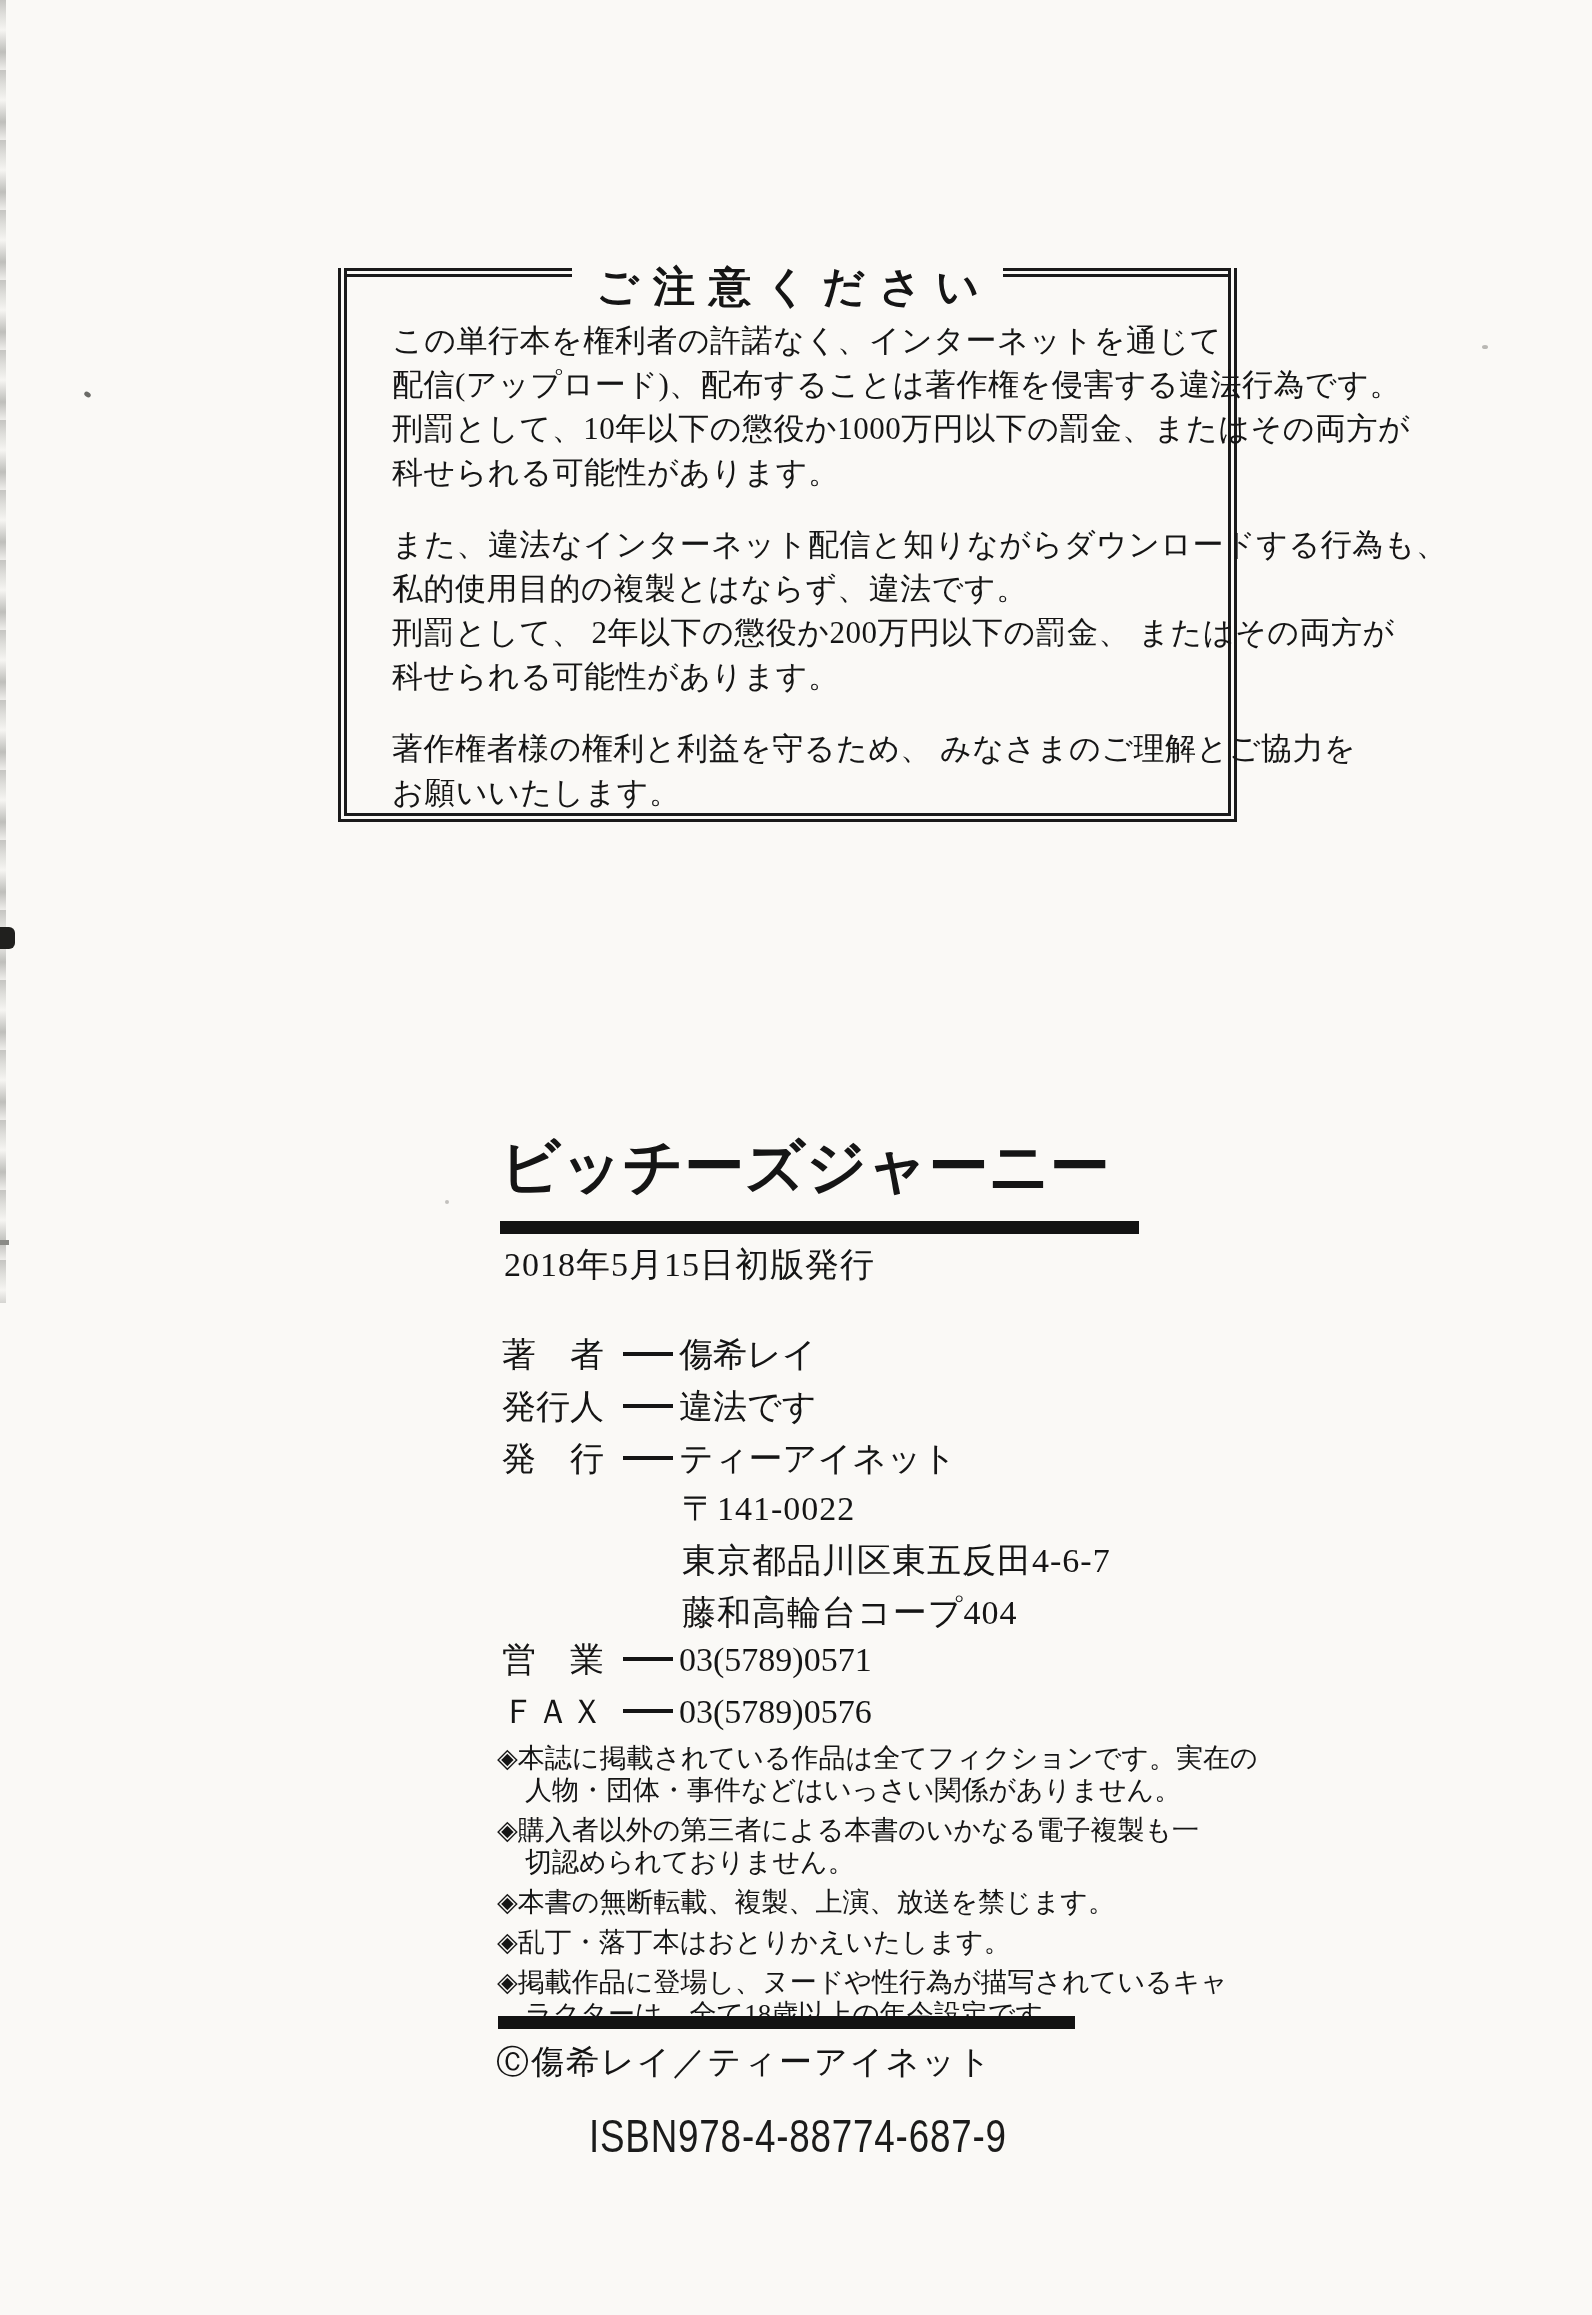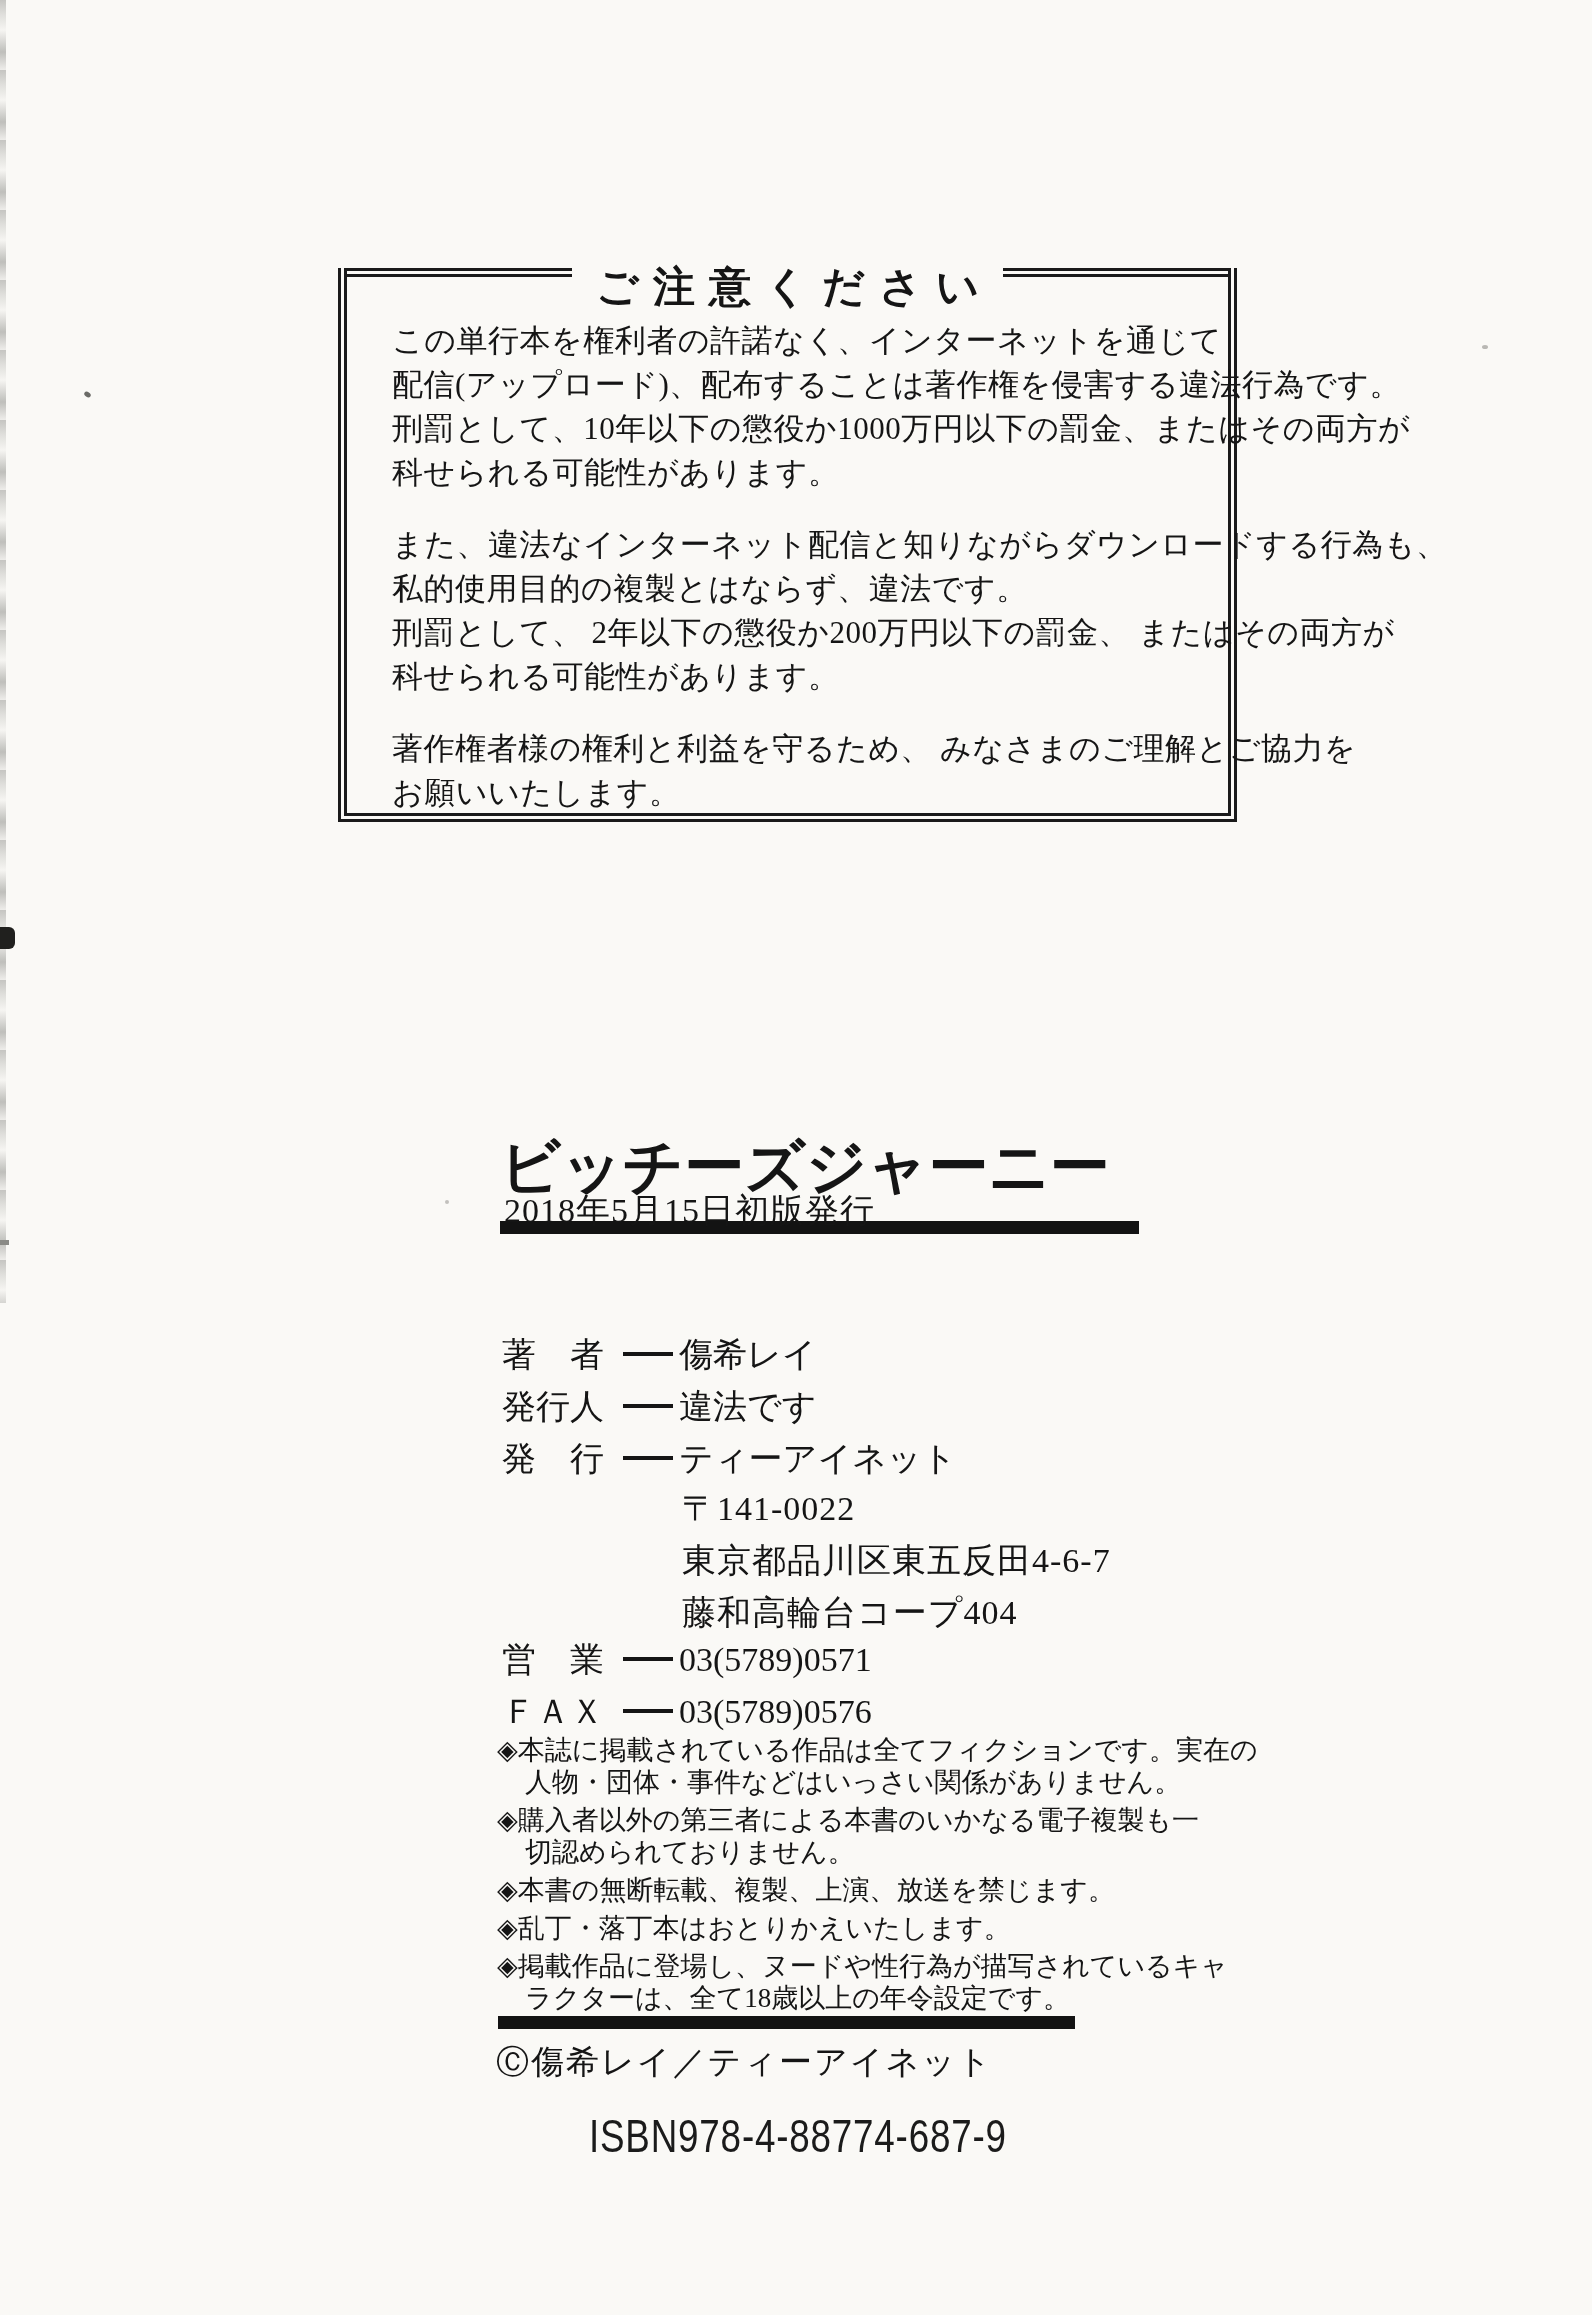--- a/index.html
+++ b/index.html
@@ -31,35 +31,35 @@
   .cb-body{padding:51px 30px 4px 45px;}
   .cb-par{margin:0 0 28px 0;}
   .cb-line{font-size:31px;line-height:44px;white-space:nowrap;letter-spacing:0.5px;}
 
   
   .book-title{
     left:500px;top:1134px;font-size:60px;font-weight:700;
     letter-spacing:0px;line-height:1.1;
   }
   .title-rule{left:500px;top:1221px;width:639px;height:13px;background:#131313;}
-  .edition-date{left:504px;top:1188px;font-size:34px;letter-spacing:1px;}
+  .edition-date{left:504px;top:1242px;font-size:34px;letter-spacing:1px;}
 
   .credits{left:502px;top:1335px;}
   .credit-row{height:52px;font-size:34px;line-height:40px;white-space:nowrap;}
   .credit-label{display:inline-block;width:117px;}
   .credit-dash{
     display:inline-block;width:50px;height:4px;background:#151515;
     vertical-align:middle;margin:0 6px 8px 4px;
   }
   .address{left:682px;top:1489px;}
   .address-line{height:52px;font-size:34px;line-height:40px;white-space:nowrap;letter-spacing:1px;}
   .contacts{left:502px;top:1640px;}
 
   .notes{left:497px;top:1734px;width:597px;}
-  .note-item{margin-bottom:6px;}
+  .note-item{margin-bottom:6px;margin-top:8px;}
   .note-line{font-size:27px;line-height:32px;white-space:nowrap;}
   .note-cont{padding-left:28px;}
 
   .bottom-rule{left:498px;top:2016px;width:577px;height:13px;background:#131313;}
   .copyright-line{left:496px;top:2040px;font-size:33px;letter-spacing:2px;}
   .isbn{
     left:589px;top:2109px;font-size:46px;
     font-family:"Liberation Sans","DejaVu Sans",sans-serif;
     transform:scaleX(0.8);transform-origin:left top;letter-spacing:1px;
     color:#1b1b1b;

